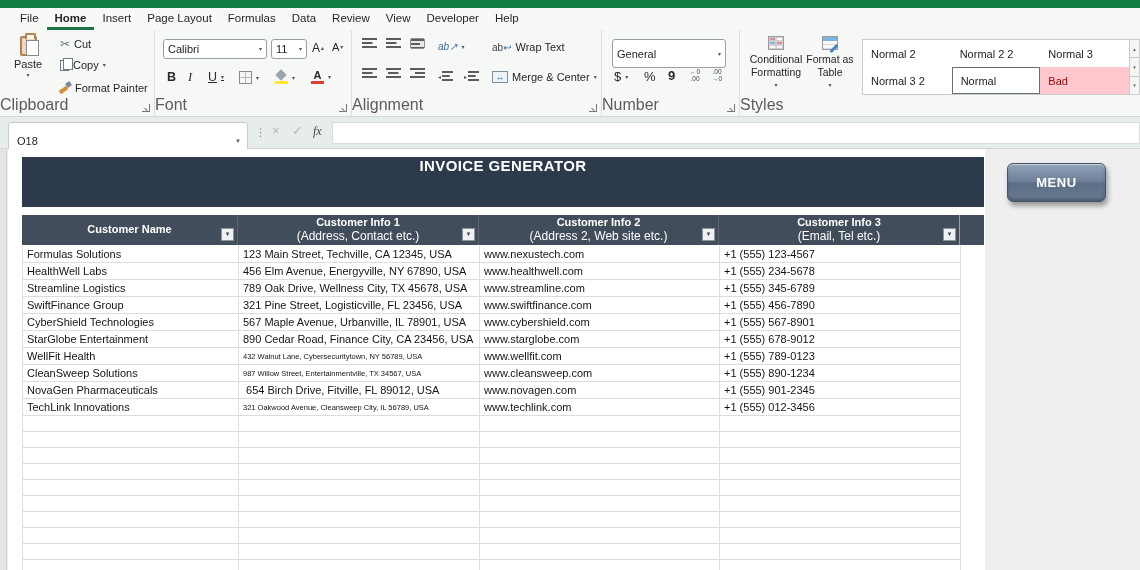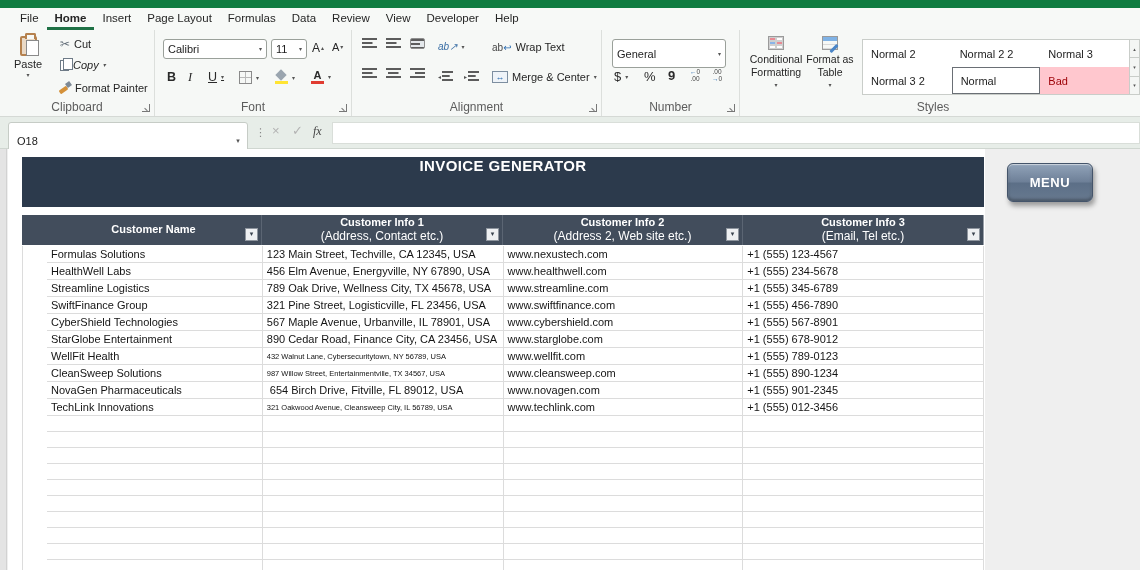--- a/index.html
+++ b/index.html
@@ -14,21 +14,21 @@
   
   .menubar { position:absolute; left:0; top:8px; width:1140px; height:22px; background:#f7f9f7;
              display:flex; align-items:stretch; padding-left:12px; }
   .tab { display:flex; align-items:center; padding:0 8px; font-size:11.5px; color:#262626;
          border-bottom:3px solid transparent; cursor:default; white-space:nowrap; }
   .tab.active { border-bottom-color:#1e7145; font-weight:700; }
   
   .ribbon { position:absolute; left:0; top:30px; width:1140px; height:87px; background:#f6f8f6;
             border-bottom:1px solid #d5d9d5; font-size:11px; color:#333; }
   .grp { position:absolute; top:0; height:86px; border-right:1px solid #dcdfdc; }
-  .glabel { position:absolute; bottom:2px; left:0; right:0; text-align:center; font-size:12px; color:#5c5c5c; }
+  .glabel { position:absolute; bottom:2px; left:0; right:0; text-align:left; font-size:16px; color:#5c5c5c; }
   .launcher { position:absolute; right:4px; bottom:4px; width:8px; height:8px;
               border-right:1px solid #777; border-bottom:1px solid #777; }
   .launcher::before { content:""; position:absolute; right:1px; bottom:1px; width:4px; height:1px;
                       background:#777; transform:rotate(45deg); }
   .rbtn { position:absolute; display:flex; align-items:center; gap:4px; white-space:nowrap; color:#262626; }
   .chev { font-size:6px; color:#555; line-height:1; }
   
   .ic-clipboard { position:relative; width:17px; height:20px; border:2px solid #b5814d; border-radius:2px; background:#e9d9c6; }
   .ic-clipboard::before { content:""; position:absolute; left:3px; top:-5px; width:7px; height:4px; border:2px solid #b5814d; border-bottom:none; border-radius:2px 2px 0 0; background:#f6f8f6; }
   .ic-clipboard::after { content:""; position:absolute; right:-4px; top:2px; width:11px; height:14px; background:#fff; border:1px solid #8a8a8a; }
@@ -101,33 +101,33 @@
           font-family:"Liberation Serif", serif; }
   .formula-input { position:absolute; left:332px; top:5px; width:808px; height:22px; background:#fff;
                    border:1px solid #d9ded9; }
   
   .sheet { position:absolute; left:0; top:149px; width:1140px; height:421px; background:#efefef; }
   .gutter { position:absolute; left:0; top:0; width:7px; height:421px; background:#e4e4e4; border-right:1px solid #d2d2d2; }
   .white-main { position:absolute; left:8px; top:0; width:977px; height:421px; background:#fff; }
   .banner { position:absolute; left:22px; top:8px; width:962px; height:50px; background:#2c3a4c;
             display:flex; align-items:flex-start; justify-content:center;
             color:#fff; font-size:15px; font-weight:700; letter-spacing:.4px; }
-  .menu-btn { position:absolute; left:1007px; top:14px; width:86px; height:39px; border-radius:6px;
+  .menu-btn { position:absolute; left:1007px; top:14px; width:99px; height:39px; border-radius:6px;
               background:linear-gradient(180deg,#91a3b9 0%, #6e8098 48%, #5c6f87 52%, #67798f 100%);
               border:1px solid #44546a;
               box-shadow:2px 4px 5px rgba(0,0,0,.35), inset 0 1px 1px rgba(255,255,255,.55), inset 0 -2px 3px rgba(0,0,0,.28);
               display:flex; align-items:center; justify-content:center;
               color:#fff; font-size:13px; font-weight:700; letter-spacing:.6px; cursor:pointer; }
   .thead { position:absolute; left:22px; top:66px; width:962px; height:30px; display:flex; background:#424d5c; }
   .hcell { position:relative; border-right:1px solid #5b6573; color:#fff; display:flex; flex-direction:column;
            align-items:center; justify-content:center; line-height:1.25; }
   .hcell:last-child { border-right:1px solid #9aa0a8; }
   .h-title { font-size:11px; font-weight:700; }
   .h-sub { font-size:12px; font-weight:400; }
-  .w1 { width:216px;margin-left:24px; } .w2 { width:241px; } .w3 { width:240px; } .w4 { width:241px; }
+  .w1 { width:216px; } .w2 { width:241px; } .w3 { width:240px; } .w4 { width:241px; }
   .filter-btn { position:absolute; right:3px; bottom:4px; width:13px; height:13px; background:#eef0f2;
                 border:1px solid #8e959e; display:flex; align-items:center; justify-content:center;
                 font-size:7px; color:#39424e; }
   .grid { position:absolute; left:22px; top:97px; width:962px; }
   .trow { display:flex; height:17px; border-left:1px solid #dcdcdc; }
   .trow.empty { height:16px; }
   .tcell { border-right:1px solid #dcdcdc; border-bottom:1px solid #dcdcdc; padding:0 4px;
            display:flex; align-items:center; font-size:11px; color:#141414; overflow:hidden;
            white-space:pre; }
   .tcell.small { font-size:7.5px; }
@@ -157,21 +157,21 @@
     <div class="grp" style="left:0;width:155px;">
       <div class="rbtn" style="left:14px;top:6px;flex-direction:column;gap:2px;">
         <span class="ic-clipboard"></span>
         <span>Paste</span>
         <span class="chev">▾</span>
       </div>
       <div class="rbtn" style="left:60px;top:8px;">
         <span class="ic-scissors">✂</span>
         <span>Cut</span>
       </div>
-      <div class="rbtn" style="left:60px;top:29px;font-style:italic;">
+      <div class="rbtn" style="left:60px;top:29px;">
         <span class="ic-copy"></span>
         <span>Copy</span>
         <span class="chev">▾</span>
       </div>
       <div class="rbtn" style="left:58px;top:51px;">
         <span class="ic-brush"></span>
         <span>Format Painter</span>
       </div>
       <div class="glabel">Clipboard</div>
       <span class="launcher"></span>

